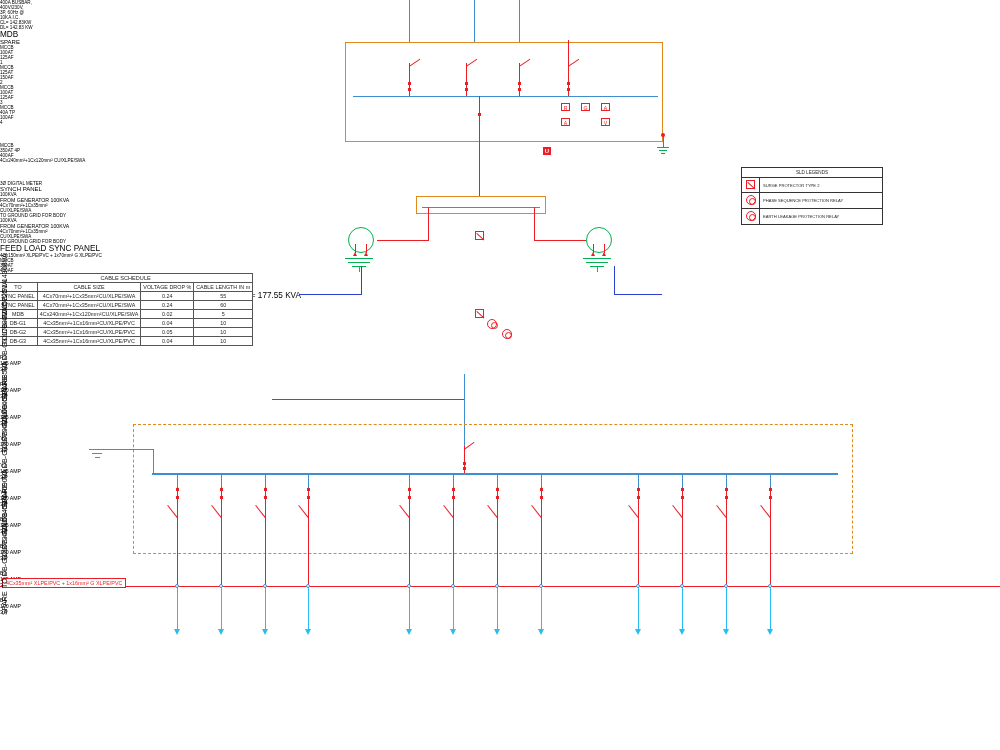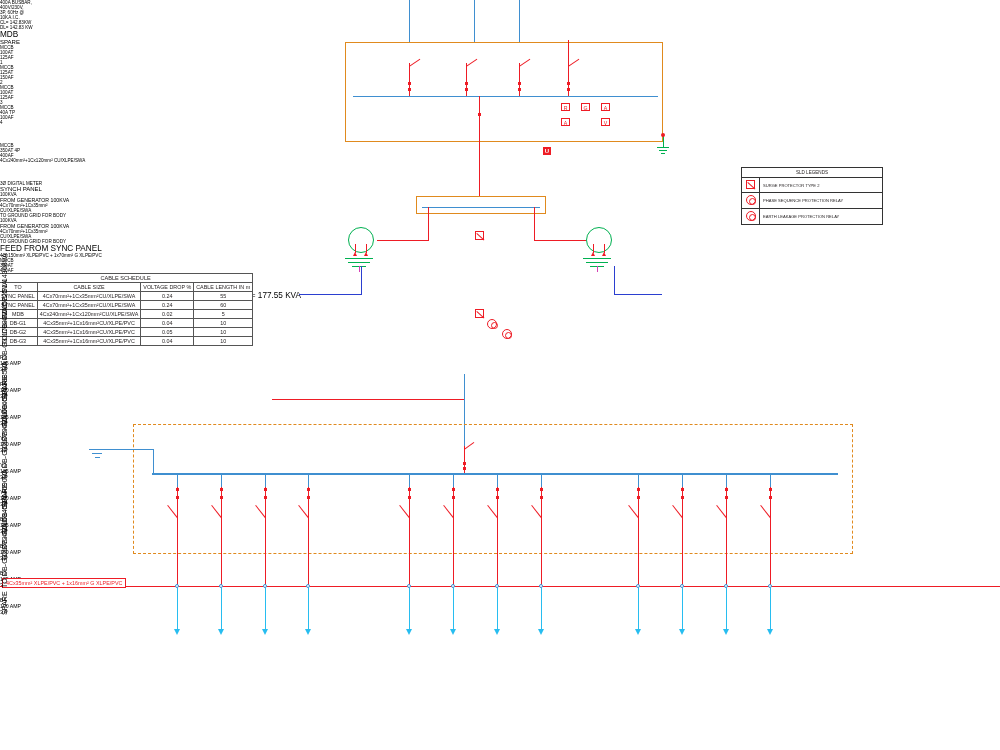--- a/index.html
+++ b/index.html
@@ -343,21 +343,21 @@
       <td>PHASE SEQUENCE PROTECTION RELAY</td>
     </tr>
     <tr>
       <td class="sym"><span class="relay"></span></td>
       <td>EARTH LEAKAGE PROTECTION RELAY</td>
     </tr>
   </tbody>
     </table>
 
   
-  <div class="t8" style="left:438px; top:364px;">FEED FROM SYNC PANEL</div>
+  <div class="t8" style="left:438px; top:364px;">FEED LOAD SYNC PANEL</div>
   <div class="vline blue" style="left:464px; top:374px; height:72px; border-left-width:1.3px;"></div>
   <div class="hline red" style="left:272px; top:399px; width:192px; border-top-width:1px;"></div>
   <div class="t5" style="left:274px; top:391px;">4Cx150mm² XLPE/PVC + 1x70mm² G XLPE/PVC</div>
 
   <div class="dashbox" style="left:133px; top:424px; width:720px; height:130px;"></div>
 
   
   <div class="hline blue" style="left:152px; top:473px; width:686px; border-top-width:2px;"></div>
 
   

